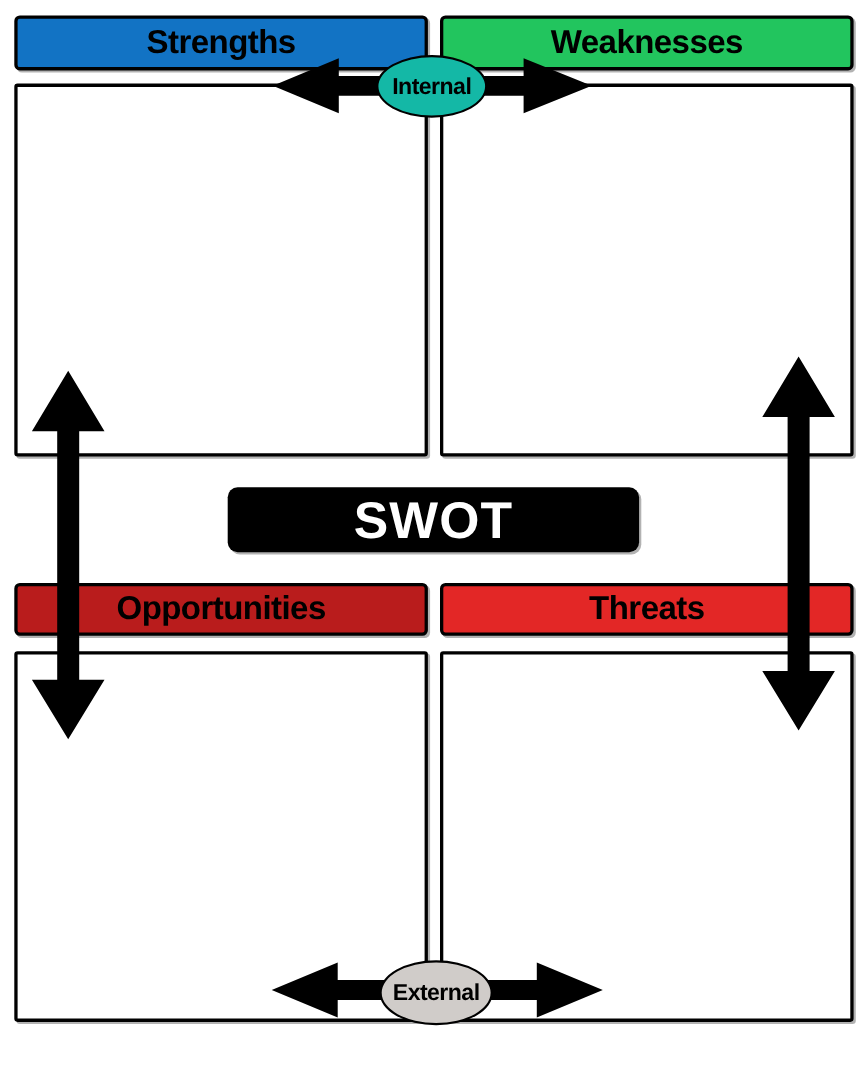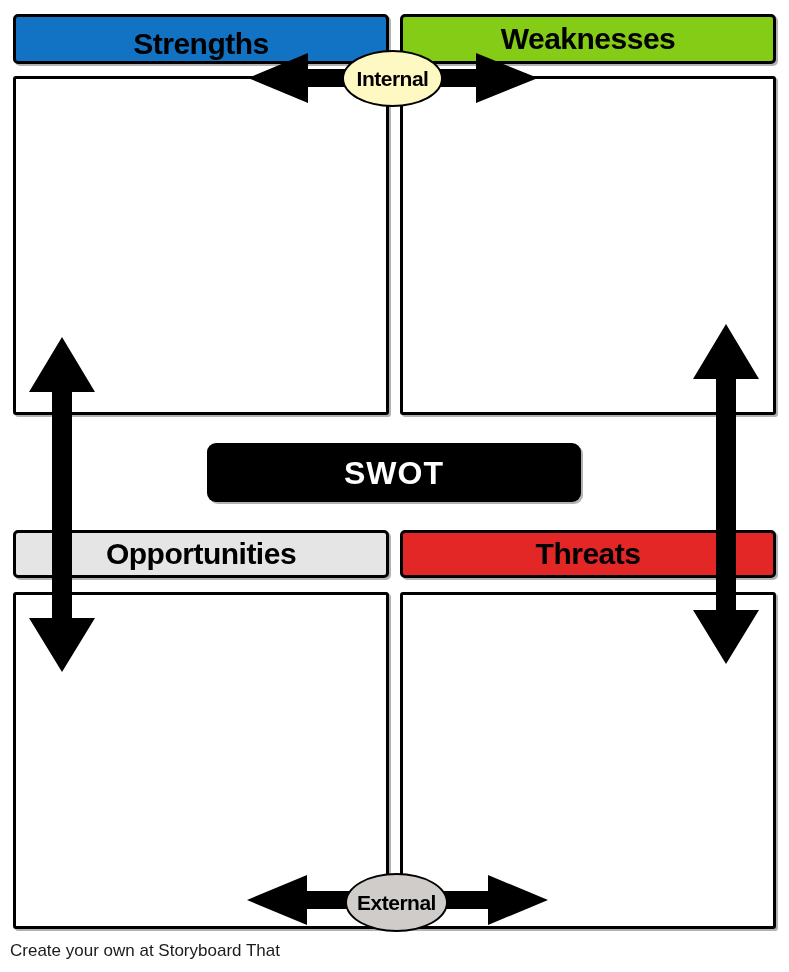--- a/index.html
+++ b/index.html
@@ -42,21 +42,21 @@
     background: #000;
     border-radius: 9px;
     box-shadow: 2px 2px 0 rgba(0,0,0,0.30);
     display: flex;
     align-items: center;
     justify-content: center;
     z-index: 2;
   }
   .swot-banner .swot-label {
     color: #fff;
-    font-size: 32px;
+    font-size: 47px;
     font-weight: 700;
     letter-spacing: 1px;
     line-height: 1;
   }
 
   #arrow-layer { left: 0; top: 0; width: 789px; height: 972px; z-index: 3; pointer-events: none; }
 
   .axis-oval {
     border: 2px solid #000;
     border-radius: 50%;
@@ -92,27 +92,27 @@
     font-weight: 400;
     color: #1b1b1b;
     z-index: 5;
   }
 </style>
 </head>
 <body>
 
 <div id="canvas">
 
-  <div class="abs quad-header" id="hdr-strengths" style="background-color: rgb(18, 115, 196); align-items: flex-end;">
+  <div class="abs quad-header" id="hdr-strengths" style="background-color: rgb(18, 115, 196);">
     <span class="hdr-label">Strengths</span>
   </div>
-  <div class="abs quad-header" id="hdr-weaknesses" style="background-color: #84cc16;">
+  <div class="abs quad-header" id="hdr-weaknesses" style="background-color: #22c55e;">
     <span class="hdr-label">Weaknesses</span>
   </div>
-  <div class="abs quad-header" id="hdr-opportunities" style="background-color: #e5e5e5;">
+  <div class="abs quad-header" id="hdr-opportunities" style="background-color: #b91c1c;">
     <span class="hdr-label">Opportunities</span>
   </div>
   <div class="abs quad-header" id="hdr-threats" style="background-color: rgb(227, 39, 38); text-align: right;">
     <span class="hdr-label">Threats</span>
   </div>
 
   <div class="abs quad-box" id="box-strengths"></div>
   <div class="abs quad-box" id="box-weaknesses"></div>
   <div class="abs quad-box" id="box-opportunities"></div>
   <div class="abs quad-box" id="box-threats"></div>
@@ -125,22 +125,21 @@
 
     <polygon fill="#000" points="248,78 308,53 308,69 476,69 476,53 538,78 476,103 476,87 308,87 308,103"></polygon>
 
     <polygon fill="#000" points="247,900 307,875 307,891 488,891 488,875 548,900 488,925 488,909 307,909 307,925"></polygon>
 
     <polygon fill="#000" points="62,337 29,392 52,392 52,618 29,618 62,672 95,618 72,618 72,392 95,392"></polygon>
 
     <polygon fill="#000" points="726,324 693,379 716,379 716,610 693,610 726,664 759,610 736,610 736,379 759,379"></polygon>
   </svg>
 
-  <div class="abs axis-oval" id="oval-internal" style="background-color: #fef9c3;">
+  <div class="abs axis-oval" id="oval-internal" style="background-color: #14b8a6;">
     <span class="oval-label">Internal</span>
   </div>
   <div class="abs axis-oval" id="oval-external" style="background-color: rgb(208, 204, 201); justify-content: center;">
     <span class="oval-label">External</span>
   </div>
 
-  <div class="abs footer-text">Create your own at Storyboard That</div>
 
 </div>
 
 </body></html>

